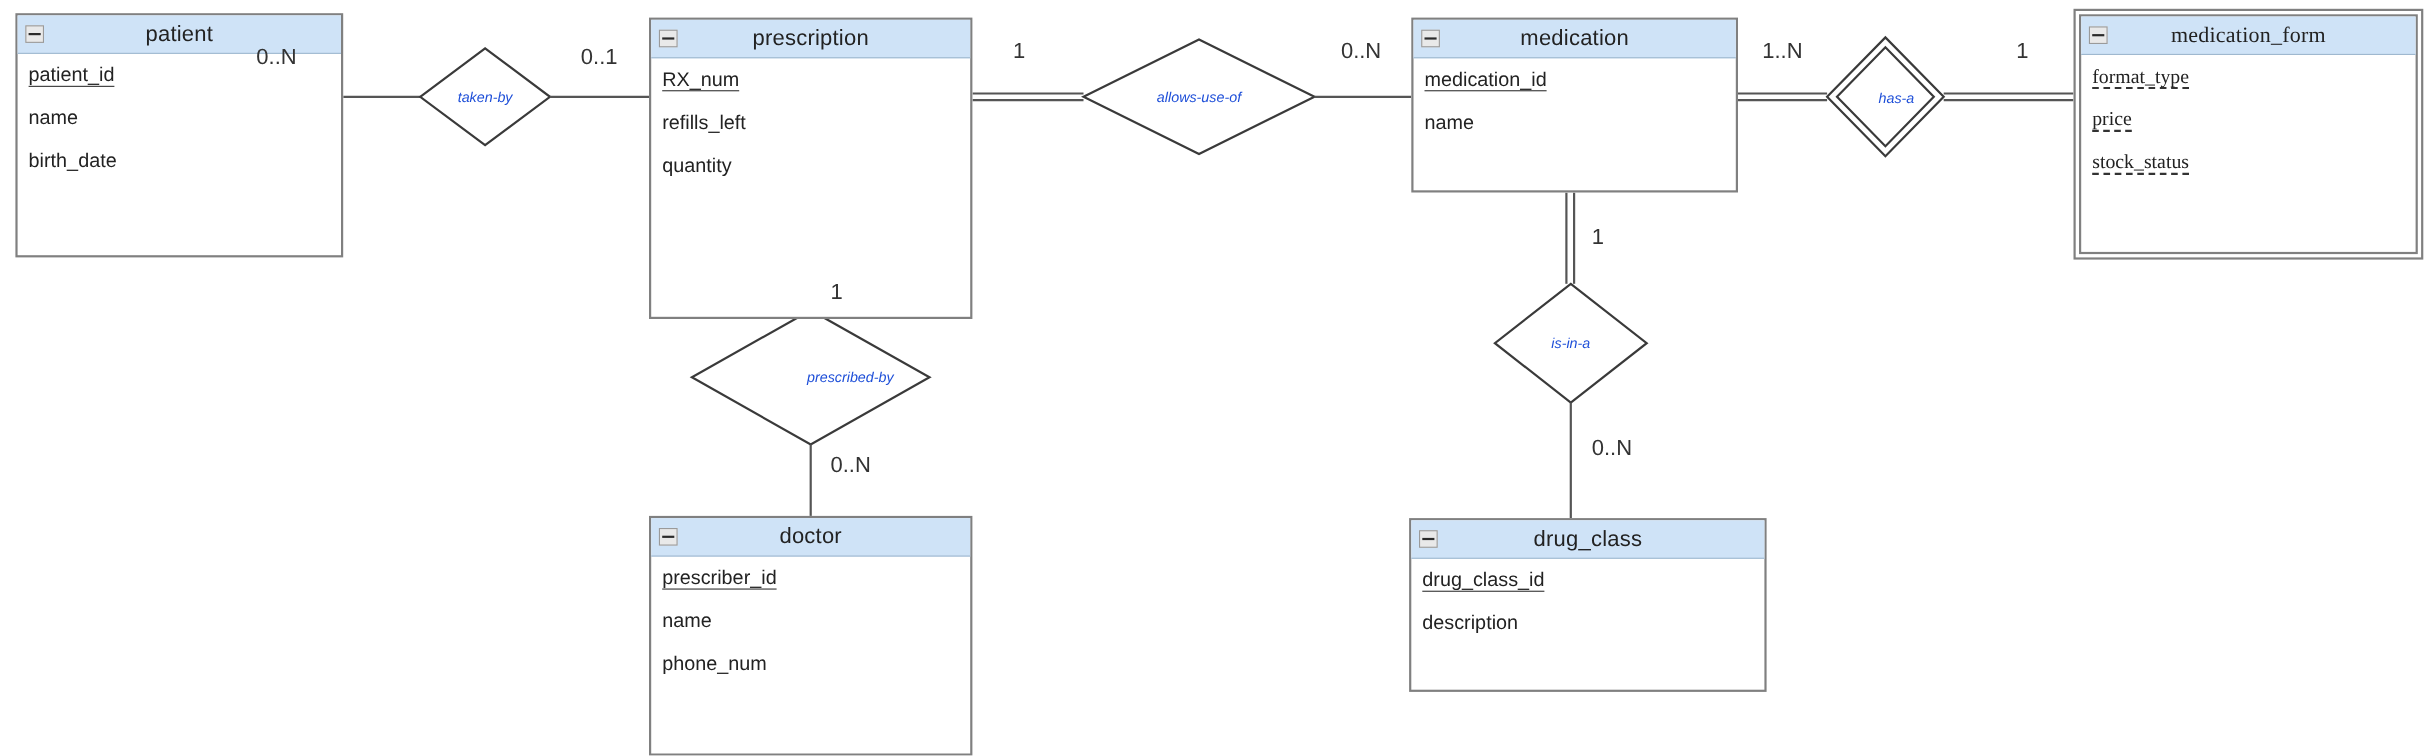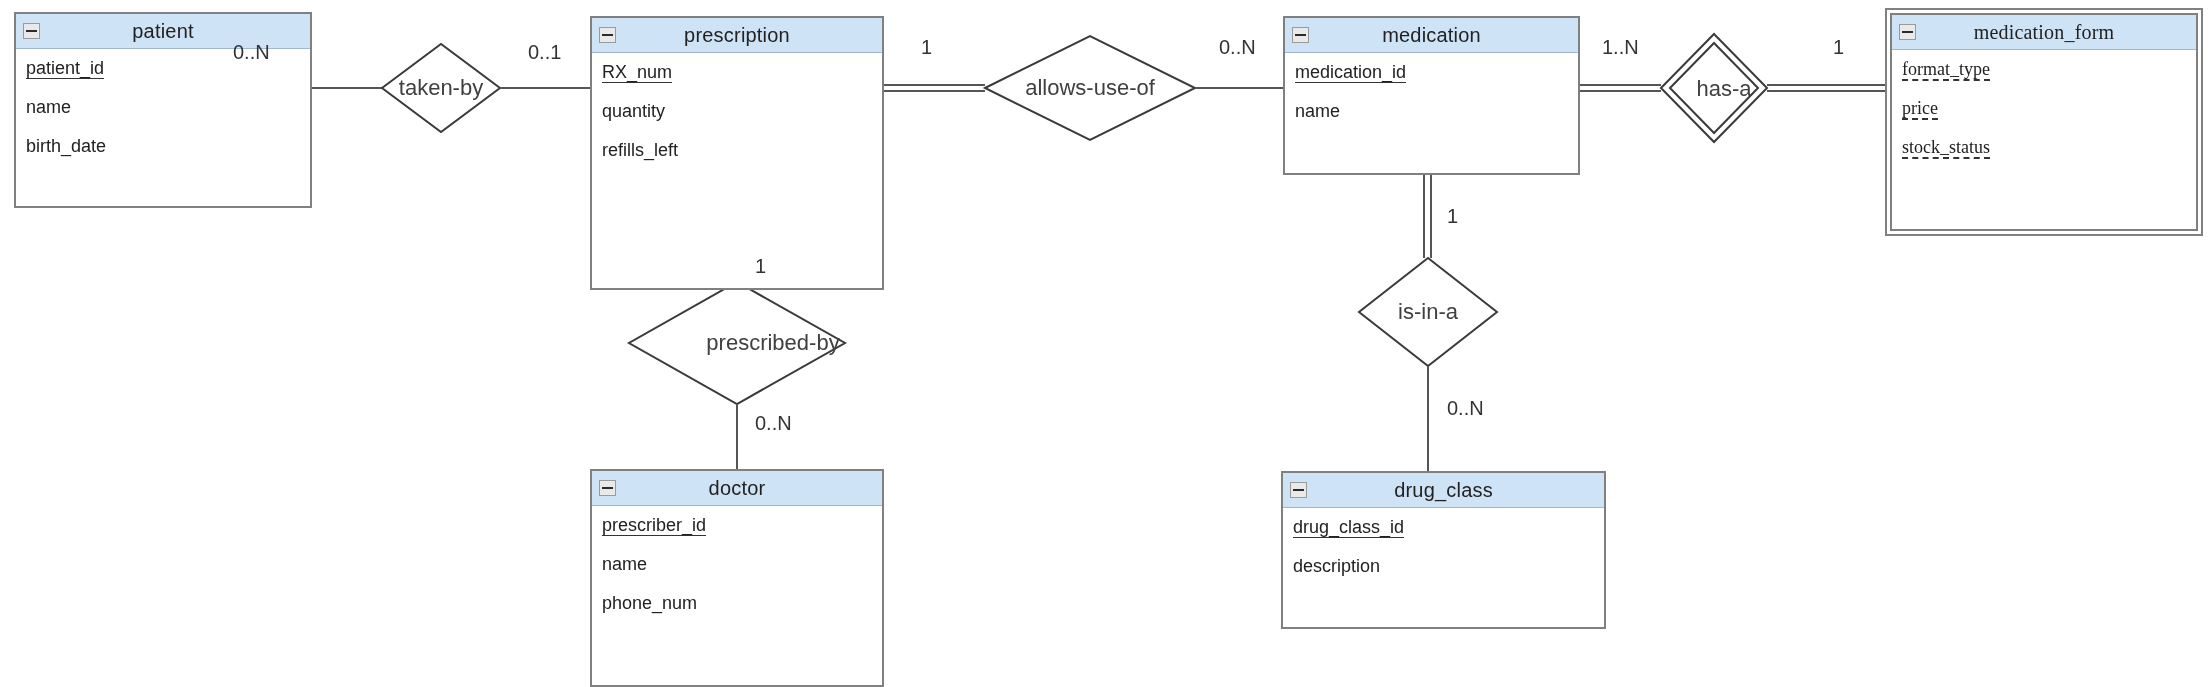--- a/index.html
+++ b/index.html
@@ -96,25 +96,26 @@
   .attr.key .txt {
     border-bottom: 1.5px solid #333333;
   }
   .attr.partial .txt {
     border-bottom: 2px dashed #333333;
   }
 
   
   .rel-label {
     position: absolute;
-    font-size: 22px;
-    color: #404040;
+    font-size: 13px;
+    color: #1d4ed8;
     white-space: nowrap;
     transform: translate(-50%, -50%);
     z-index: 4;
+    font-style: italic;
   }
   .card-label {
     position: absolute;
     font-size: 20px;
     color: #333333;
     white-space: nowrap;
     z-index: 4;
   }
 </style>
 </head>
@@ -165,21 +166,21 @@
 
   <div class="card-label" style="left:1602px; top:36px;">1..N</div>
   <div class="card-label" style="left:1833px; top:36px;">1</div>
 
   <div class="card-label" style="left:755px; top:255px;">1</div>
   <div class="card-label" style="left:755px; top:412px;">0..N</div>
 
   <div class="card-label" style="left:1447px; top:205px;">1</div>
   <div class="card-label" style="left:1447px; top:397px;">0..N</div>
 
-  <div class="entity" style="left:14px; top:12px; width:298px; height:196px;">
+  <div class="entity" style="left:14px; top:12px; width:298px; height:222px;">
     <div class="ent-header">
       <span class="collapse-icon"></span>
       <span class="ent-title">patient</span>
     </div>
     <div class="attrs">
       <div class="attr key">
         <span class="txt">patient_id</span>
       </div>
       <div class="attr">
         <span class="txt">name</span>
@@ -193,24 +194,24 @@
   <div class="entity" style="left:590px; top:16px; width:294px; height:274px;">
     <div class="ent-header">
       <span class="collapse-icon"></span>
       <span class="ent-title">prescription</span>
     </div>
     <div class="attrs">
       <div class="attr key">
         <span class="txt">RX_num</span>
       </div>
       <div class="attr">
+        <span class="txt">refills_left</span>
+      </div>
+      <div class="attr">
         <span class="txt">quantity</span>
-      </div>
-      <div class="attr">
-        <span class="txt">refills_left</span>
       </div>
     </div>
   </div>
 
   <div class="entity" style="left:1283px; top:16px; width:297px; height:159px;">
     <div class="ent-header">
       <span class="collapse-icon"></span>
       <span class="ent-title">medication</span>
     </div>
     <div class="attrs">

